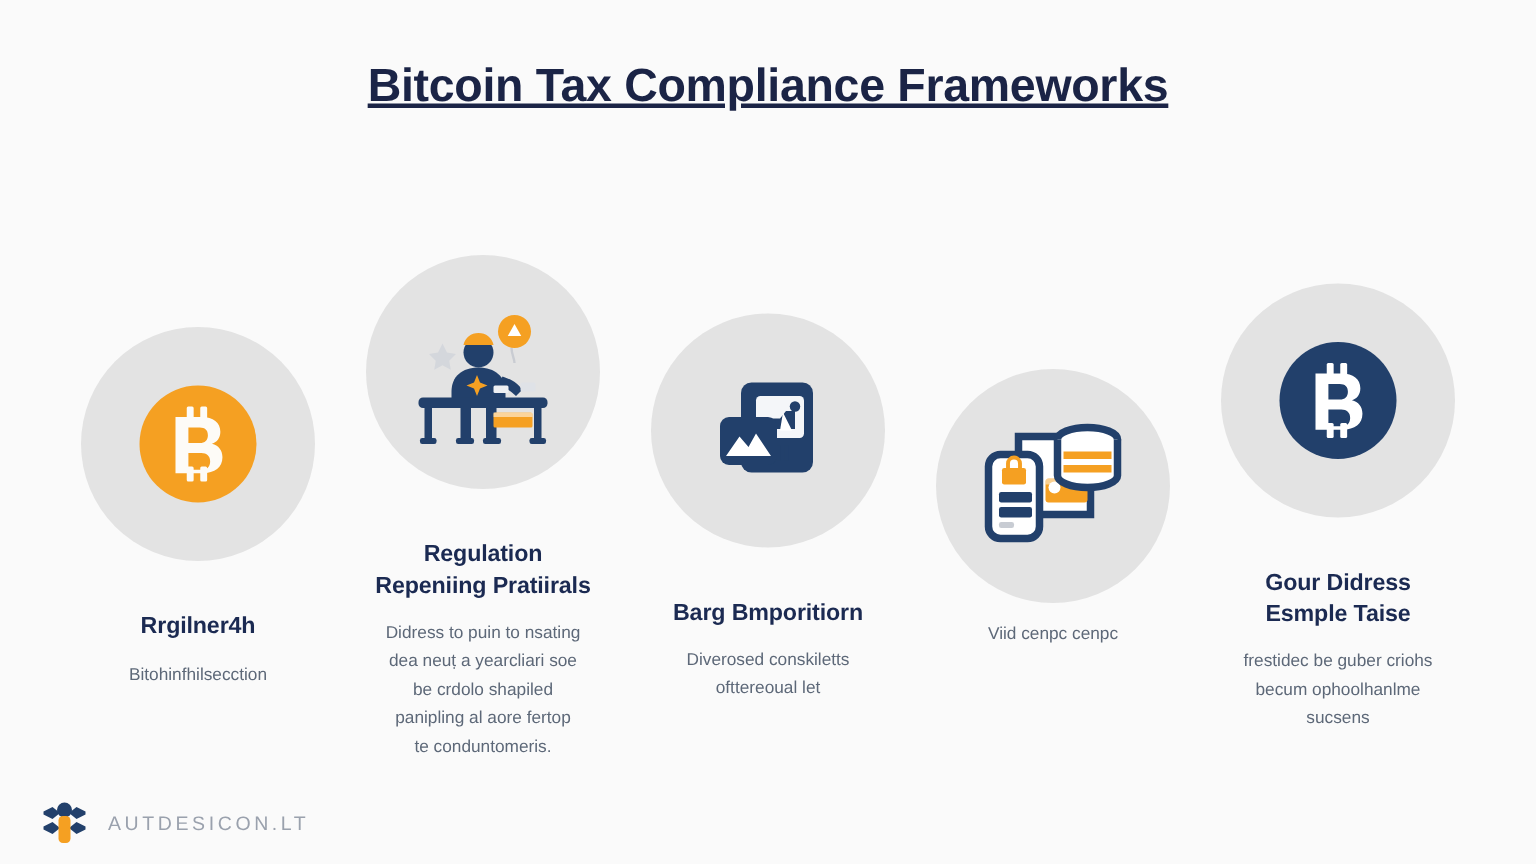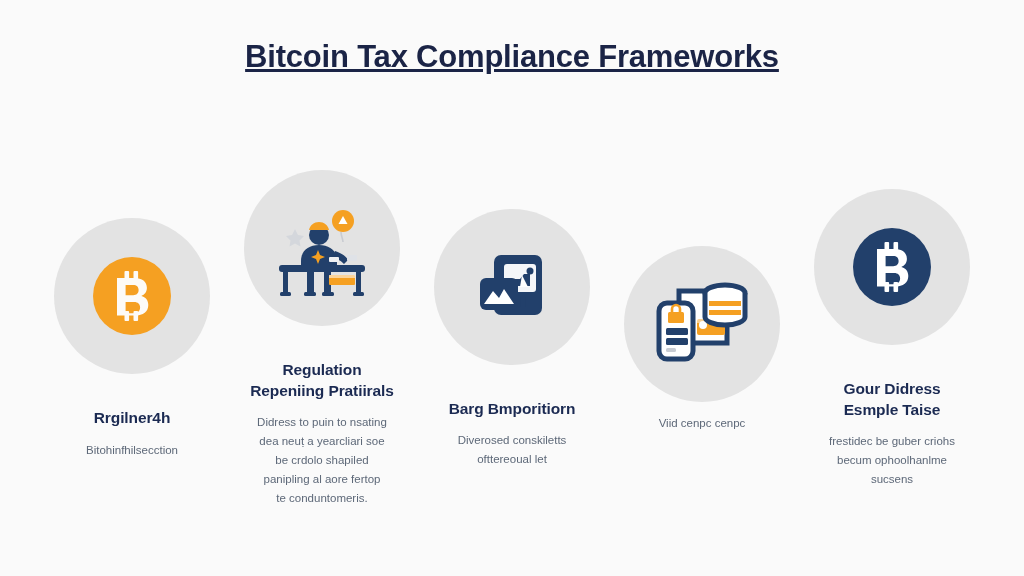--- a/index.html
+++ b/index.html
@@ -262,14 +262,27 @@
       </div>
       <div class="col-heading">Gour Didress
 Esmple Taise</div>
       <div class="col-body">frestidec be guber criohs
 becum ophoolhanlme
 sucsens</div>
     </div>
 
   </div>
 
+  <div class="footer">
+    <div class="footer-logo">
+      <svg width="34" height="32" viewBox="0 0 34 32">
+        <path d="M3 9l6-3 5 4-5 4-6-3z" fill="#22406b"></path>
+        <path d="M31 9l-6-3-5 4 5 4 6-3z" fill="#22406b"></path>
+        <path d="M3 19l6-3 5 4-5 4-6-3z" fill="#22406b"></path>
+        <path d="M31 19l-6-3-5 4 5 4 6-3z" fill="#22406b"></path>
+        <circle cx="17" cy="8" r="5" fill="#22406b"></circle>
+        <rect x="13" y="12" width="8" height="18" rx="3" fill="#f5a022"></rect>
+      </svg>
+    </div>
+    <div class="footer-text">AUTDESICON.LT</div>
+  </div>
 
 </div>
 
 </body></html>

